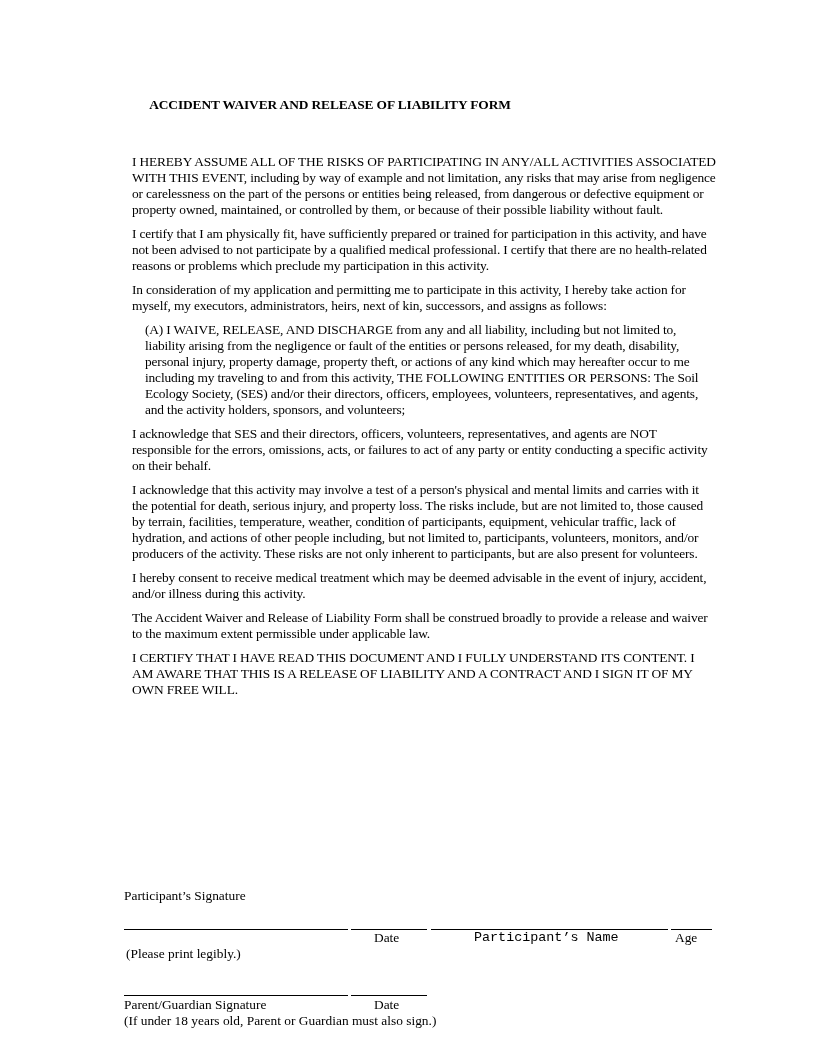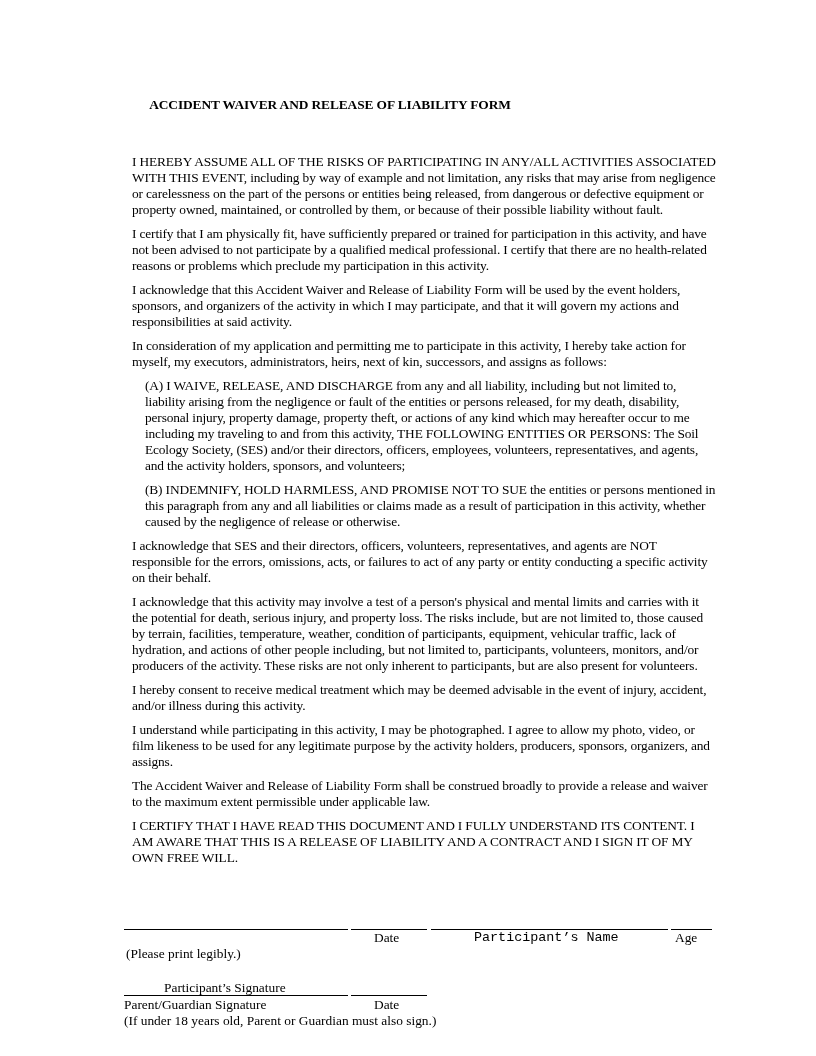--- a/index.html
+++ b/index.html
@@ -17,39 +17,36 @@
 </head>
 <body>
 
 <div>
 
   <div class="title">ACCIDENT WAIVER AND RELEASE OF LIABILITY FORM</div>
 
   <div class="body">
     <p>I HEREBY ASSUME ALL OF THE RISKS OF PARTICIPATING IN  ANY/ALL ACTIVITIES ASSOCIATED WITH THIS EVENT, including by way of example and not limitation, any risks that may arise from negligence or carelessness on the part of the persons or entities being released, from dangerous or defective equipment or property owned, maintained, or controlled by them, or because of their possible liability without fault.</p>
     <p>I certify that I am physically fit, have sufficiently prepared or trained for participation in this activity, and have not been advised to not participate by a qualified medical professional.  I certify that there are no health-related reasons or problems which preclude my participation in this activity.</p>
-    <p>I acknowledge that this Accident Waiver and Release of Liability Form will be used by the event holders, sponsors, and organizers of the activity in which I may participate, and that it will govern my actions and responsibilities at said activity.</p>
     <p>In consideration of my application and permitting me to participate in this activity, I hereby take action for myself, my executors, administrators, heirs, next of kin, successors, and assigns as follows:</p>
     <p class="indent">(A) I WAIVE, RELEASE, AND DISCHARGE from any and all liability, including but not limited to, liability arising from the negligence or fault of the entities or persons released, for my death, disability, personal injury, property damage, property theft, or actions of any kind which may hereafter occur to me including my traveling to and from this activity, THE FOLLOWING ENTITIES OR PERSONS: The Soil Ecology Society, (SES) and/or their directors, officers, employees, volunteers, representatives, and agents, and the activity holders, sponsors, and volunteers;</p>
-    <p class="indent">(B) INDEMNIFY, HOLD HARMLESS, AND PROMISE NOT TO SUE the entities or persons mentioned in this paragraph from any and all liabilities or claims made as a result of participation in this activity, whether caused by the negligence of release or otherwise.</p>
     <p>I acknowledge that SES and their directors, officers, volunteers, representatives, and agents are NOT responsible for the errors, omissions, acts, or failures to act of any party or entity conducting a specific activity on their behalf.</p>
     <p>I acknowledge that this activity may involve a test of a person's physical and mental limits and carries with it the potential for death, serious injury, and property loss.  The risks include, but are not limited to, those caused by terrain, facilities, temperature, weather, condition of participants, equipment, vehicular traffic, lack of hydration, and actions of other people including, but not limited to, participants, volunteers, monitors, and/or producers of the activity.  These risks are not only inherent to participants, but are also present for volunteers.</p>
     <p>I hereby consent to receive medical treatment which may be deemed advisable in the event of injury, accident, and/or illness during this activity.</p>
-    <p>I understand while participating in this activity, I may be photographed.  I agree to allow my photo, video, or film likeness to be used for any legitimate purpose by the activity holders, producers, sponsors, organizers, and assigns.</p>
     <p>The Accident Waiver and Release of Liability Form shall be construed broadly to provide a release and waiver to the maximum extent permissible under applicable law.</p>
     <p>I CERTIFY THAT I HAVE READ THIS DOCUMENT AND I FULLY UNDERSTAND ITS CONTENT.  I AM AWARE THAT THIS IS A RELEASE OF LIABILITY AND A CONTRACT AND I SIGN IT OF MY OWN FREE WILL.</p>
   </div>
 
   <div>
     <div class="sig-line" style="top:929px; left:124px; width:224px;"></div>
     <div class="sig-line" style="top:929px; left:351px; width:76px;"></div>
     <div class="sig-line" style="top:929px; left:431px; width:237px;"></div>
     <div class="sig-line" style="top:929px; left:671px; width:41px;"></div>
 
-    <div class="sig-label" style="top:980px; left:124px;margin-left:40px;">Participant’s Signature</div>
+    <div class="sig-label" style="top:888px; left:124px;">Participant’s Signature</div>
     <div class="sig-label" style="top:930px; left:374px;">Date</div>
     <div class="sig-label" style="top:930px; left:474px;font-family:Liberation Mono, monospace;">Participant’s Name</div>
     <div class="sig-label" style="top:930px; left:675px;">Age</div>
     <div class="sig-label" style="top:946px; left:126px;">(Please print legibly.)</div>
   </div>
 
   <div>
     <div class="sig-line" style="top:995px; left:124px; width:224px;"></div>
     <div class="sig-line" style="top:995px; left:351px; width:76px;"></div>
 

